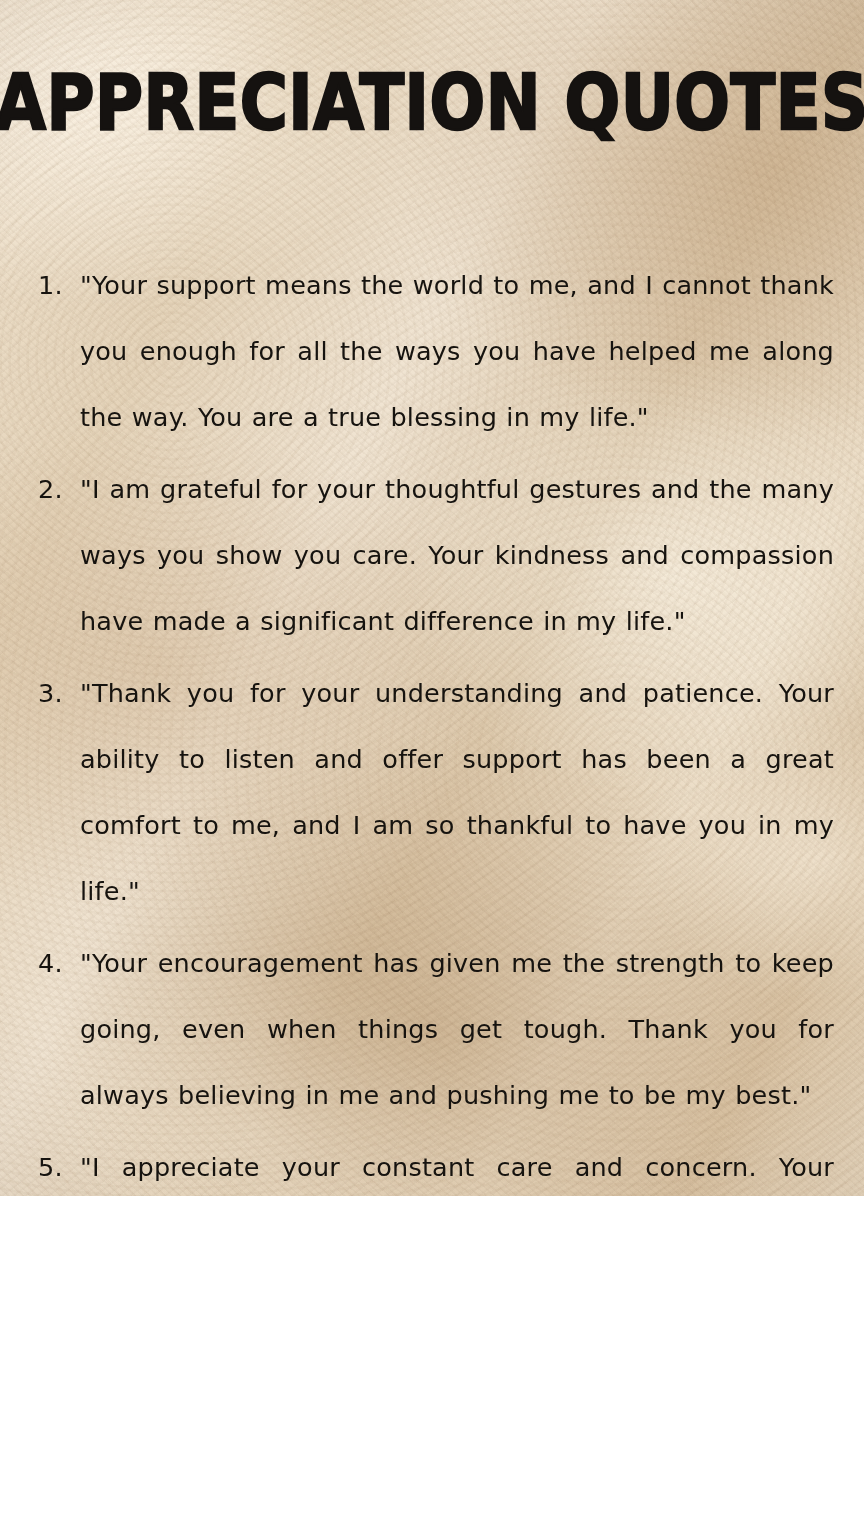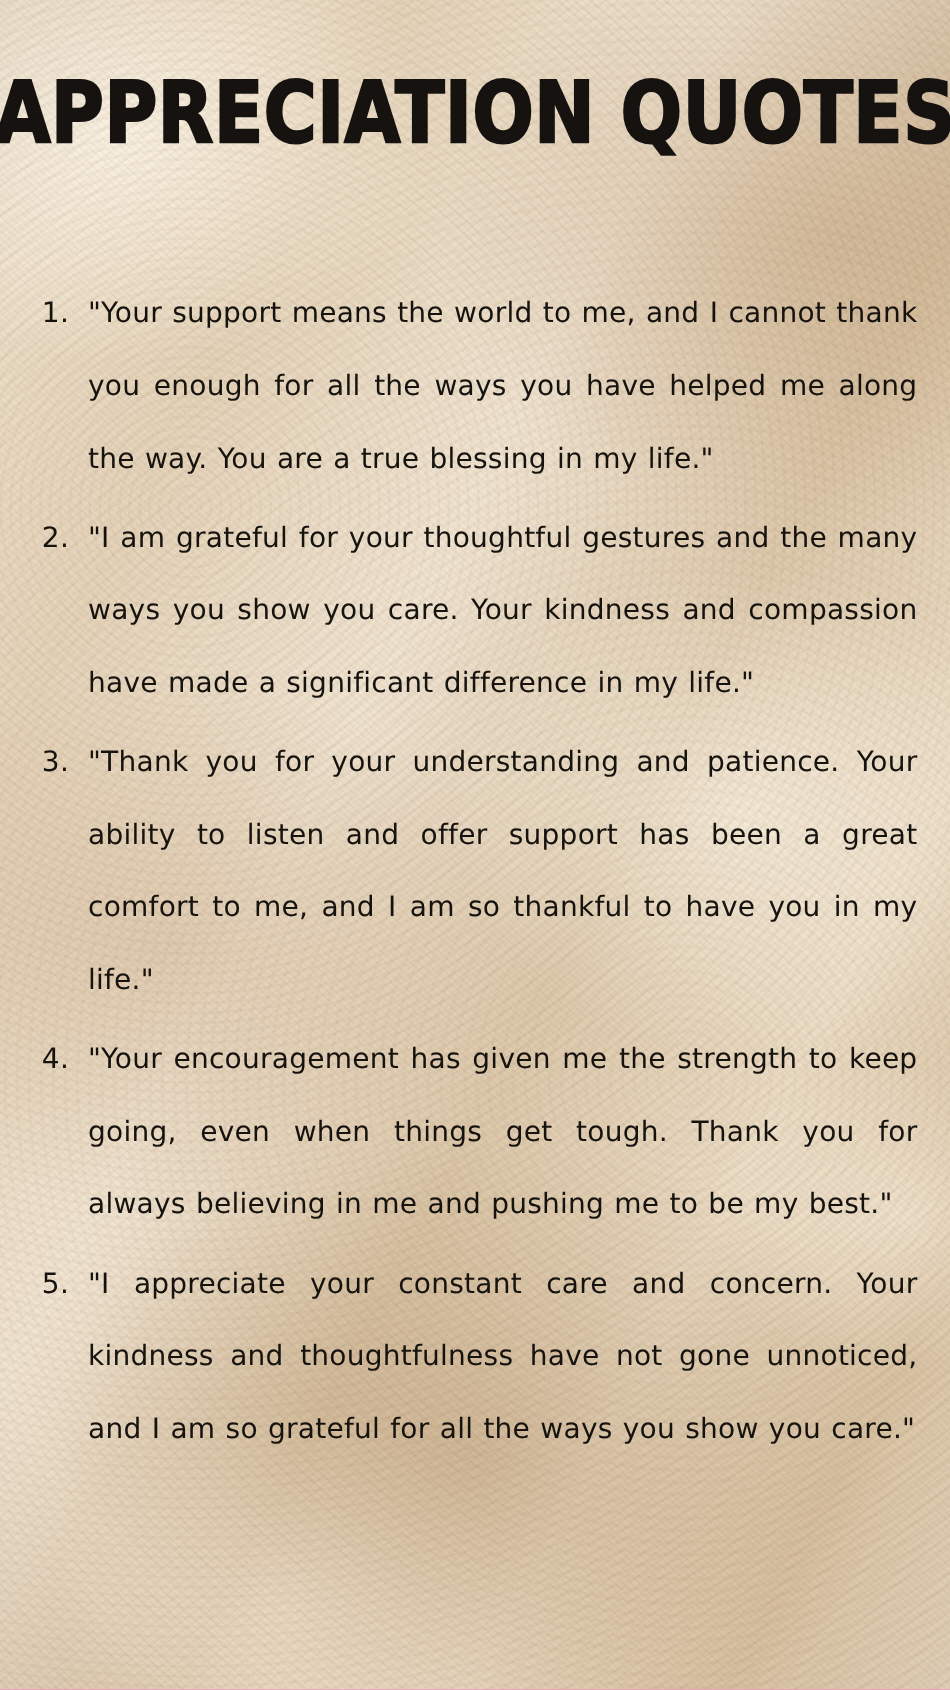--- a/index.html
+++ b/index.html
@@ -10,23 +10,23 @@
   body {
     width: 864px;
     height: 1536px;
     overflow: hidden;
     font-family: "DejaVu Sans", sans-serif;
   }
 
   .page {
     position: relative;
     width: 864px;
-    height: 1536px;
+    height: 1196px;
     box-sizing: border-box;
-    background-color: #ec4899;
+    background-color: #f0abfc;
     overflow: hidden;
   }
 
   
   .paper-texture {
     position: absolute;
     inset: 0;
     background-image:
       radial-gradient(ellipse 420px 300px at 12% 8%, rgba(255,248,236,0.75), rgba(255,248,236,0) 70%),
       radial-gradient(ellipse 500px 380px at 88% 14%, rgba(196,166,129,0.55), rgba(196,166,129,0) 72%),

